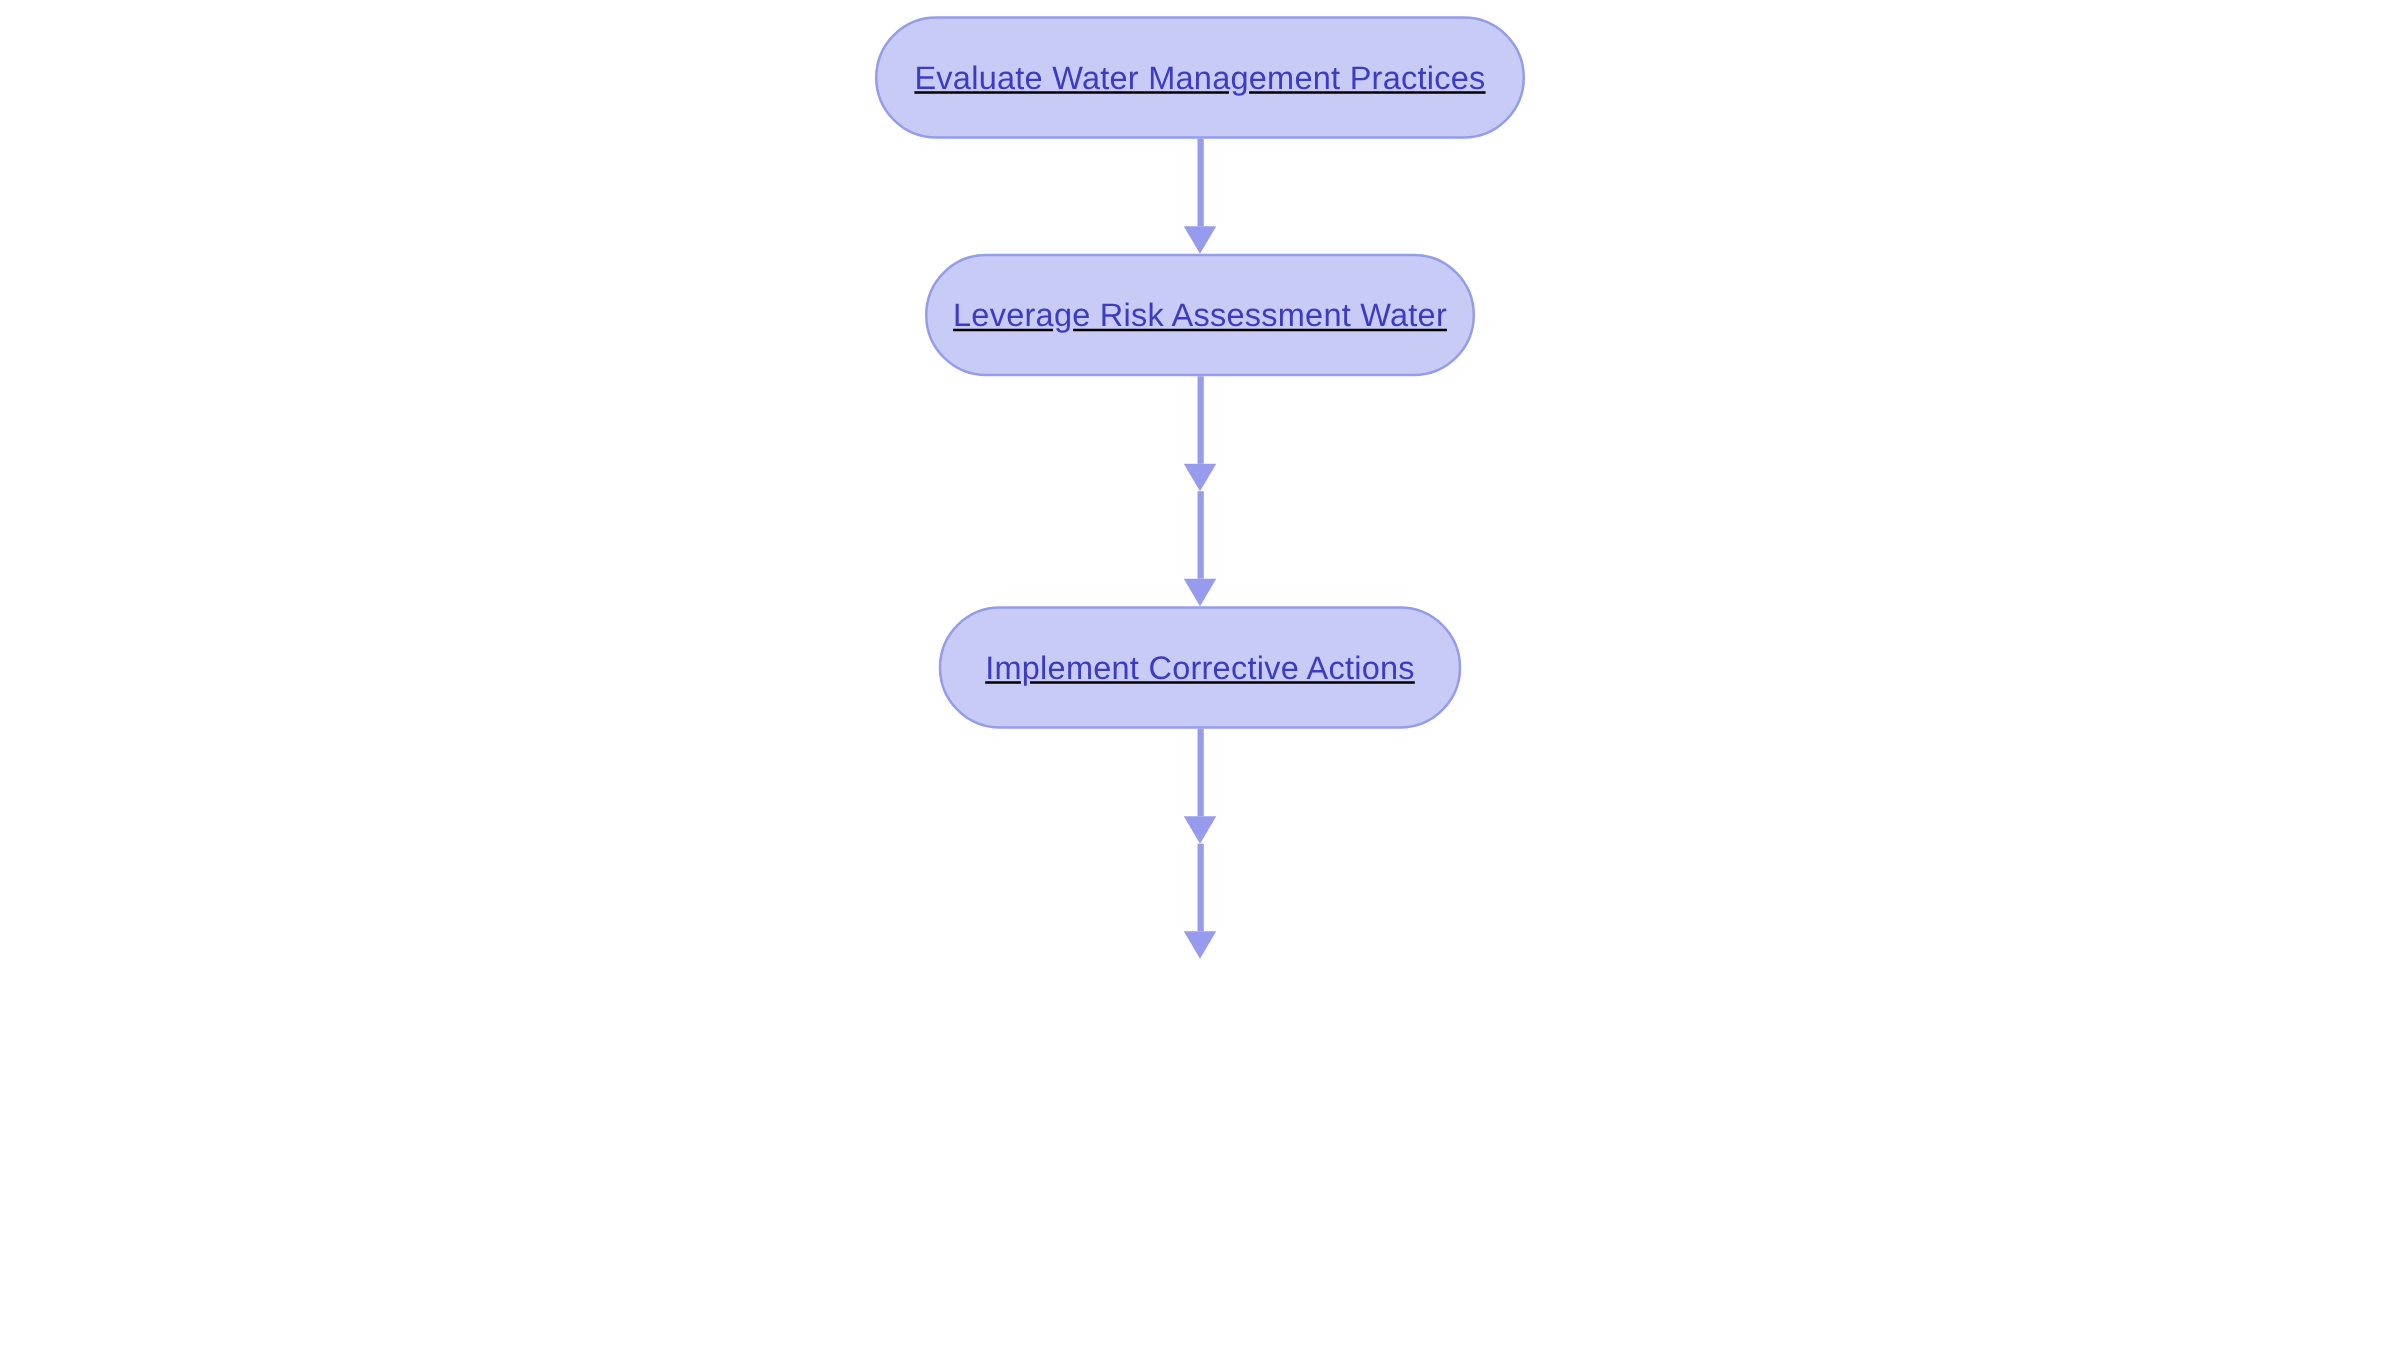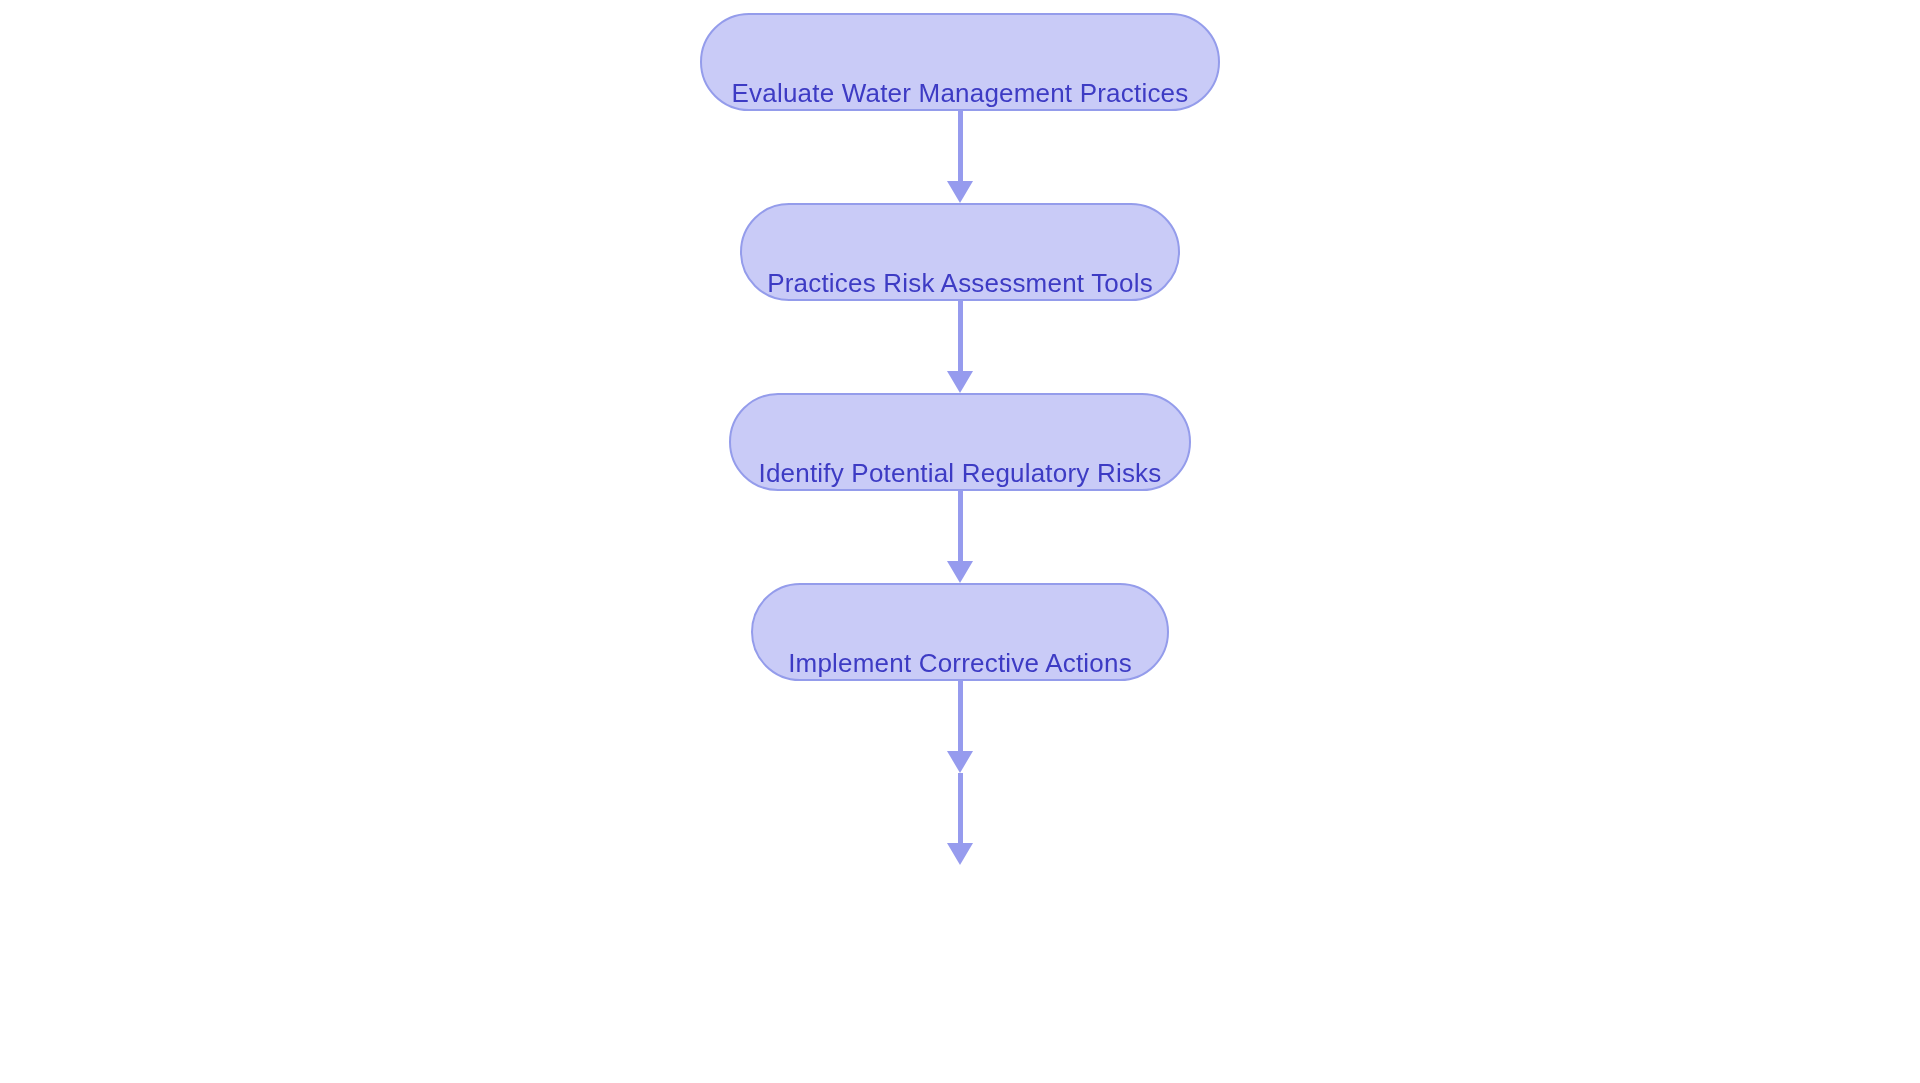--- a/index.html
+++ b/index.html
@@ -27,23 +27,24 @@
     padding-top: 13px;
     overflow: hidden;
   }
   .node {
     height: 98px;
     flex: 0 0 98px;
     background: var(--node-fill);
     border: 2px solid var(--node-border);
     border-radius: 49px;
     display: flex;
-    align-items: flex-end;
+    align-items: center;
     justify-content: center;
     white-space: nowrap;
+    text-decoration: underline;
   }
   .node-label {
     font-size: 26px;
     font-weight: 400;
     letter-spacing: 0.2px;
     color: var(--node-text);
   }
   .arrow {
     height: 92px;
     flex: 0 0 92px;
@@ -73,31 +74,28 @@
   <div class="node" style="width:520px">
     <span class="node-label">Evaluate Water Management Practices</span>
   </div>
 
   <div class="arrow">
     <div class="arrow-shaft"></div>
     <div class="arrow-head"></div>
   </div>
 
   <div class="node" style="width:440px">
-    <span class="node-label">Practices Risk Assessment Tools</span>
+    <span class="node-label">Leverage Risk Assessment Water</span>
   </div>
 
   <div class="arrow">
     <div class="arrow-shaft"></div>
     <div class="arrow-head"></div>
   </div>
 
-  <div class="node" style="width:462px">
-    <span class="node-label">Identify Potential Regulatory Risks</span>
-  </div>
 
   <div class="arrow">
     <div class="arrow-shaft"></div>
     <div class="arrow-head"></div>
   </div>
 
   <div class="node" style="width:418px">
     <span class="node-label">Implement Corrective Actions</span>
   </div>
 

